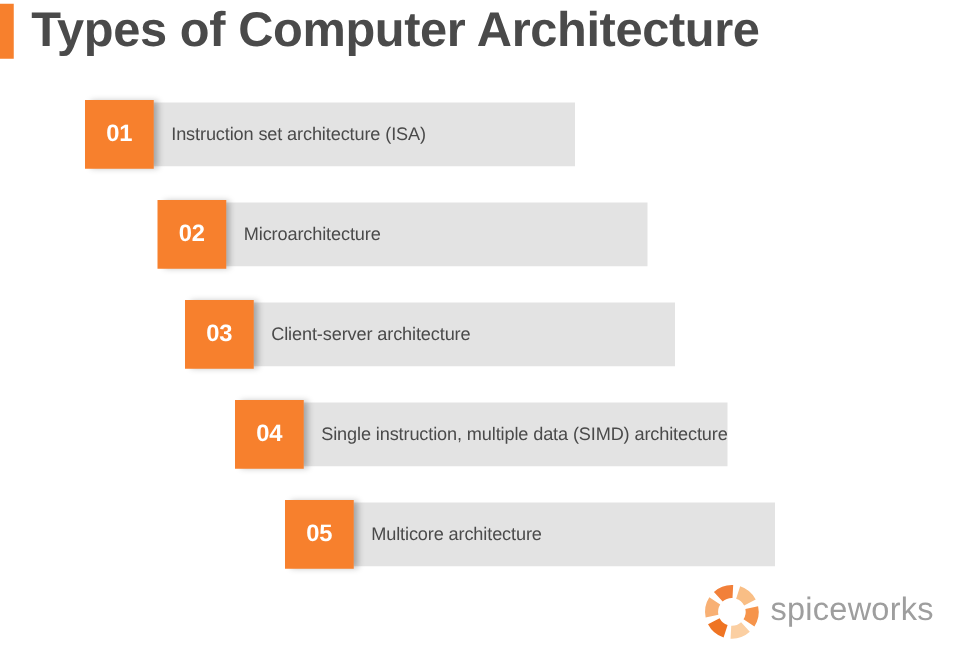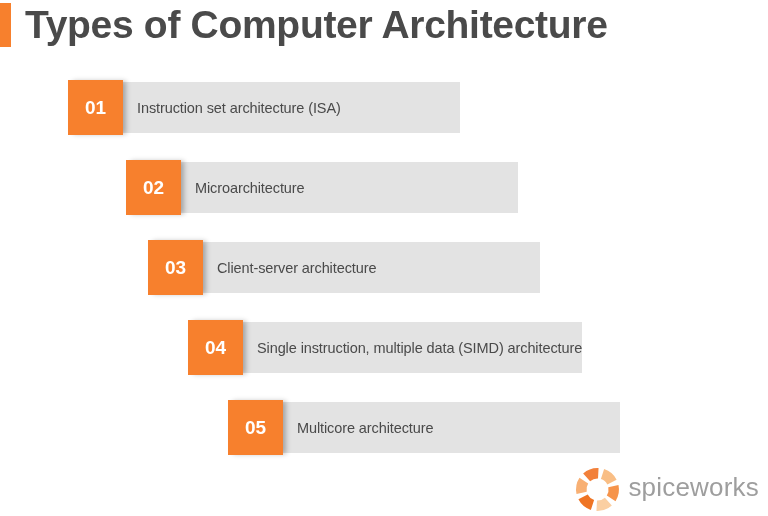--- a/index.html
+++ b/index.html
@@ -81,21 +81,21 @@
     font-weight: 400;
     letter-spacing: -0.1px;
     white-space: nowrap;
     position: relative;
     z-index: 1;
   }
 
   
   .logo {
     position: absolute;
-    right: 9px;
+    right: 21px;
     bottom: 3px;
     display: flex;
     align-items: center;
     gap: 7px;
   }
   .pinwheel { display: block; }
   .wordmark {
     font-size: 26px;
     font-weight: 400;
     color: #9E9E9E;

